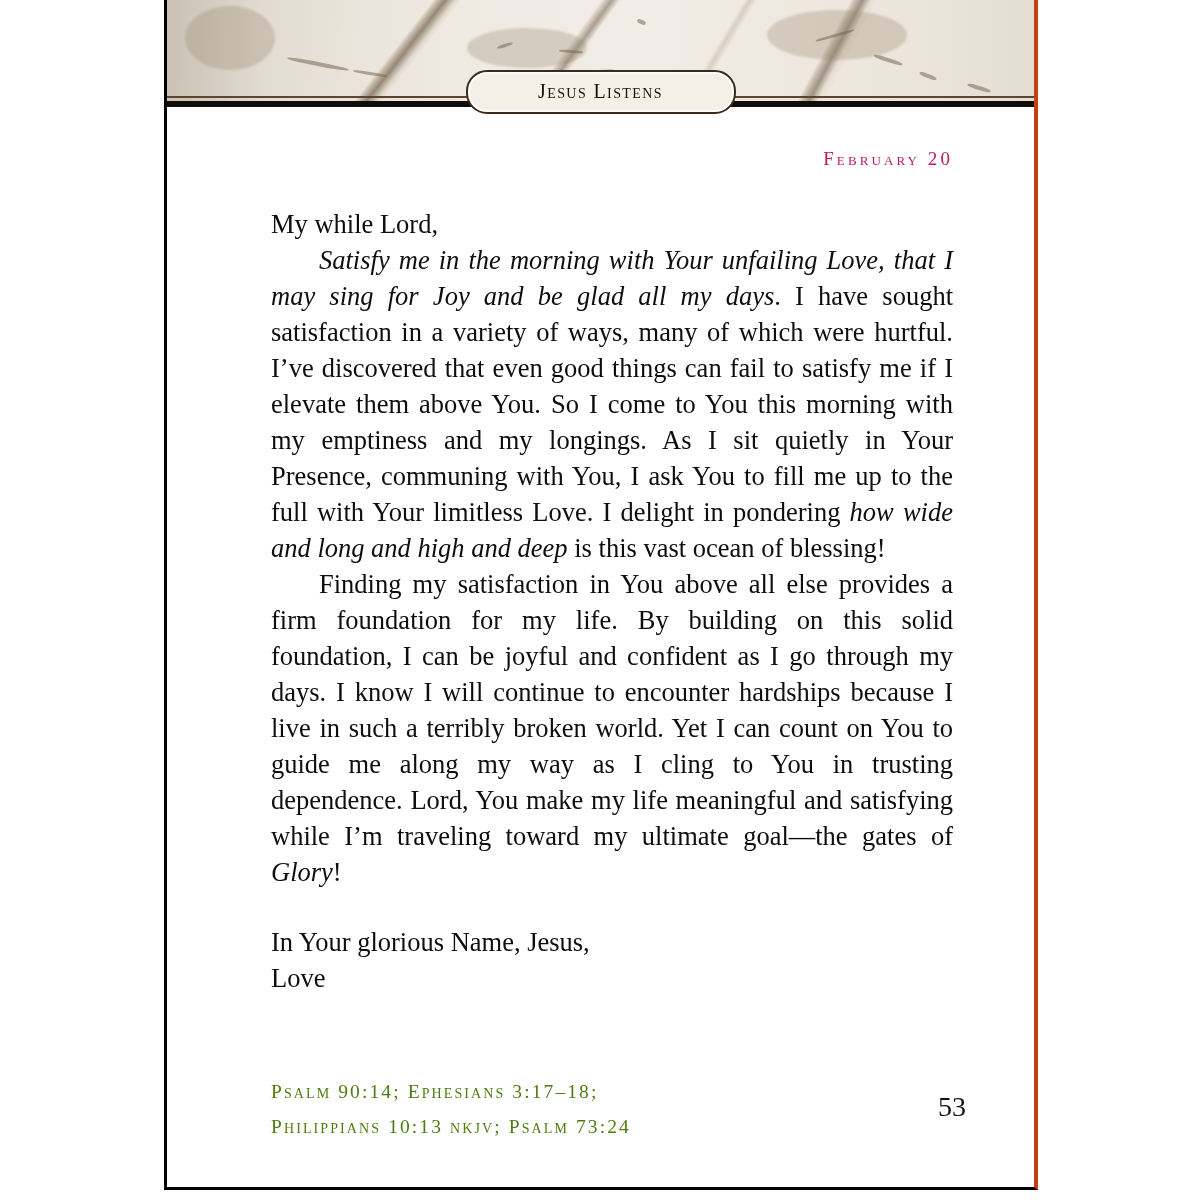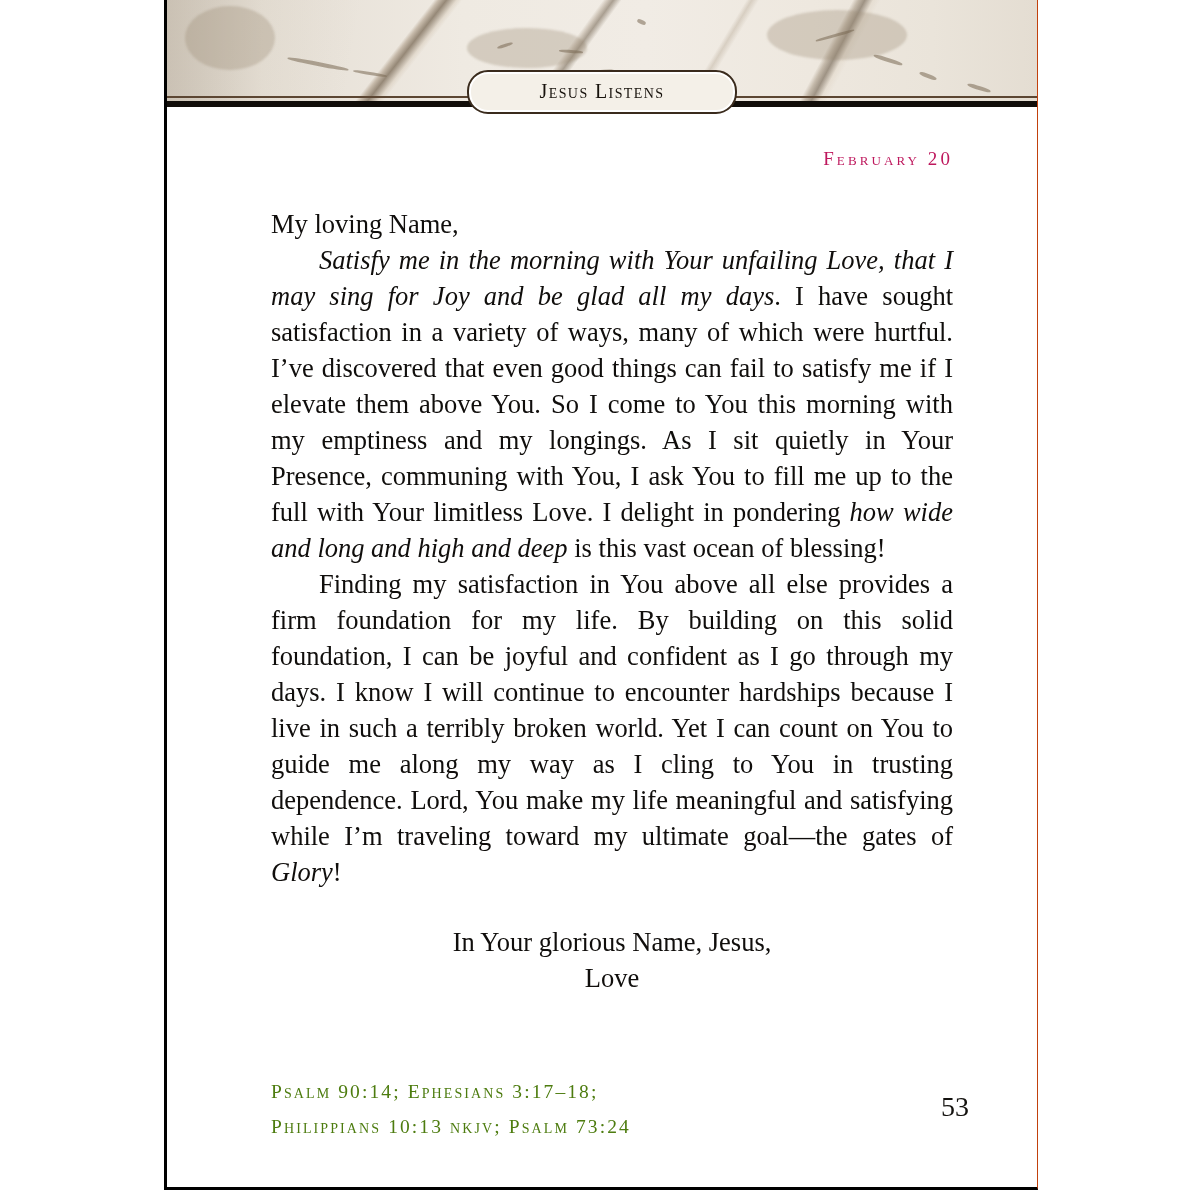--- a/index.html
+++ b/index.html
@@ -16,21 +16,21 @@
 
   
   #page {
     position: absolute;
     left: 164px;
     top: 0px;
     width: 874px;
     height: 1190px;
     background: #ffffff;
     border-left: 3px solid #000000;
-    border-right: 1px solid #c2410c;
+    border-right: 4px solid #c2410c;
     border-bottom: 3px solid #000000;
     box-sizing: border-box;
   }
 
   
   #header-band {
     position: relative;
     width: 100%;
     height: 107px;
     background:
@@ -131,21 +131,21 @@
     text-align: justify;
     text-indent: 48px;
     hyphens: none;
   }
   .body-par i, .salutation i { }
 
   .closing {
     font-size: 26.5px;
     line-height: 36px;
     color: #100e0c;
-    text-align: center;
+    text-align: left;
     margin: 34px 0 0 0;
   }
   .closing .amen { display: block; }
 
   .refs {
     margin: 78px 0 0 0;
     text-align: left;
     font-size: 19.5px;
     line-height: 35px;
     font-variant: small-caps;
@@ -189,21 +189,21 @@
   </div>
 
   <div id="title-badge">
     <span class="badge-text">Jesus Listens</span>
   </div>
 
   <div id="content">
 
     <div class="date-line">February 20</div>
 
-    <p class="salutation">My loving Name,</p>
+    <p class="salutation">My while Lord,</p>
 
     <p class="body-par"><i>Satisfy me in the morning with Your unfailing Love, that I may sing for Joy and be glad all my days</i><span>. I have sought satisfaction in a variety of ways, many of which were hurtful. I’ve discovered that even good things can fail to satisfy me if I elevate them above You. So I come to You this morning with my emptiness and my longings. As I sit quietly in Your Presence, communing with You, I ask You to fill me up to the full with Your limitless Love. I delight in pondering </span><i>how wide and long and high and deep</i><span> is this vast ocean of blessing!</span></p>
 
     <p class="body-par"><span>Finding my satisfaction in You above all else provides a firm foundation for my life. By building on this solid foundation, I can be joyful and confident as I go through my days. I know I will continue to encounter hardships because I live in such a terribly broken world. Yet I can count on You to guide me along my way as I cling to You in trusting dependence. Lord, You make my life meaningful and satisfying while I’m traveling toward my ultimate goal—the gates of </span><i>Glory</i><span>!</span></p>
 
     <div class="closing">
       <span>In Your glorious Name, Jesus,</span>
       <span class="amen">Love</span>
     </div>
 

